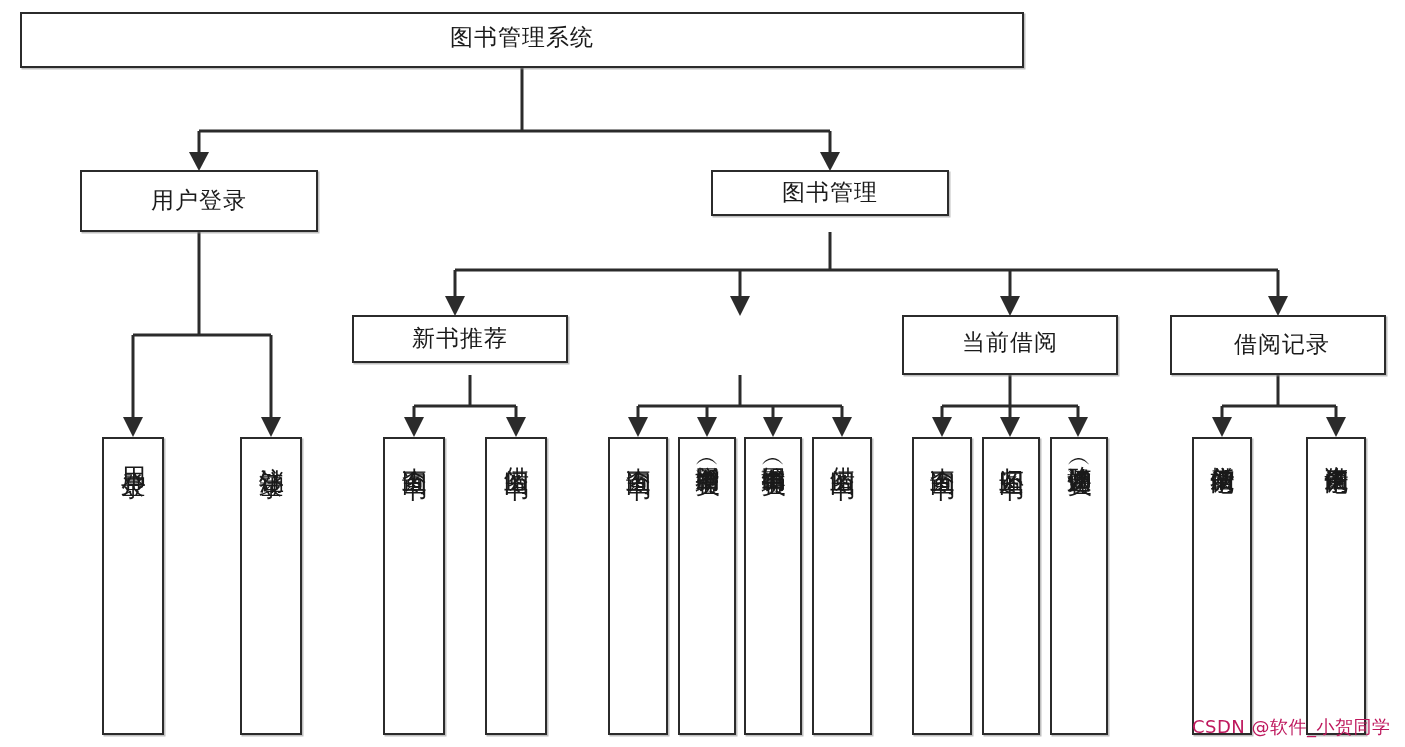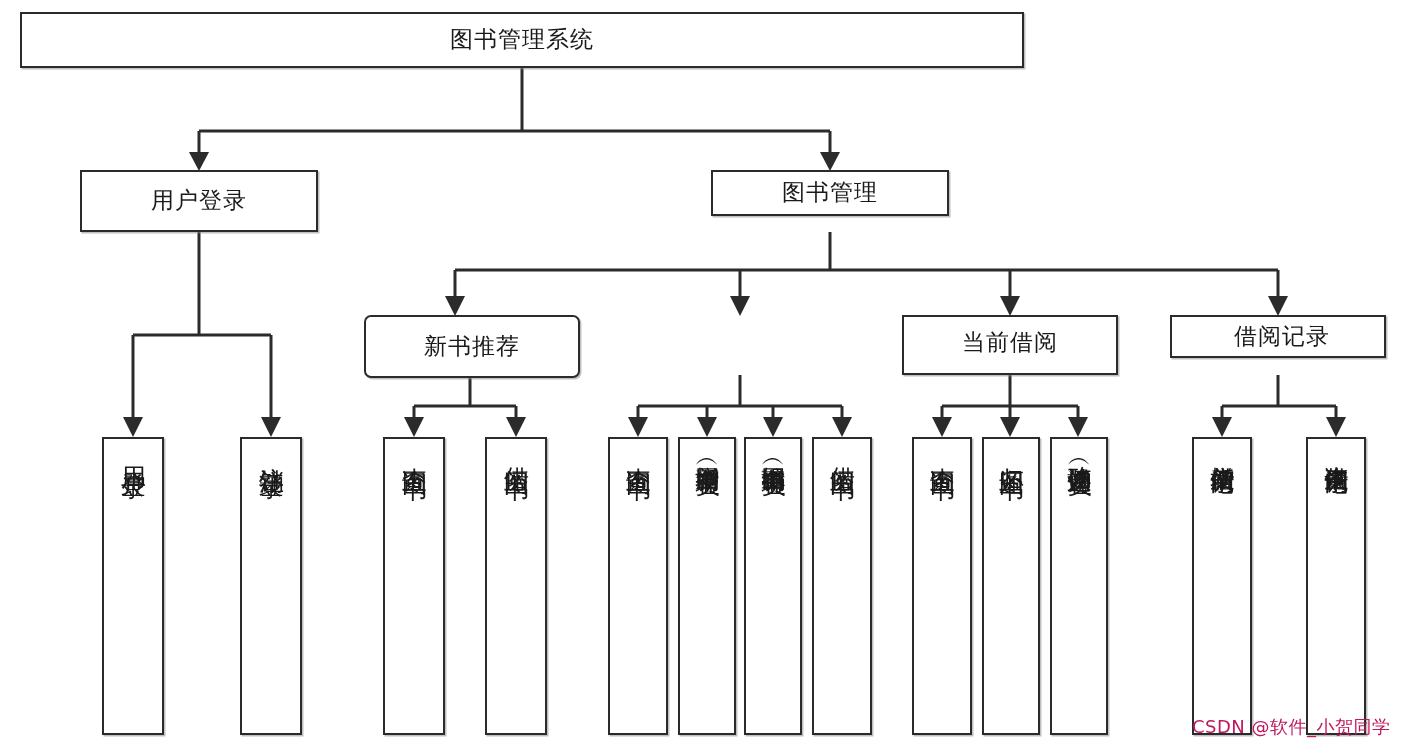--- a/index.html
+++ b/index.html
@@ -138,38 +138,38 @@
 
       <line x1="1278" y1="375" x2="1278" y2="406"></line>
       <line x1="1222" y1="406" x2="1336" y2="406"></line>
       <line x1="1222" y1="406" x2="1222" y2="420"></line>
       <polygon points="1212,417 1232,417 1222,437" fill="#2b2b2b" stroke="none"></polygon>
       <line x1="1336" y1="406" x2="1336" y2="420"></line>
       <polygon points="1326,417 1346,417 1336,437" fill="#2b2b2b" stroke="none"></polygon>
     </g>
   </svg>
 
-  <div class="node h" style="left:20px; top:12px; width:1004px; height:56px;">
+  <div class="node h" style="left:20px; top:12px; width:1004px; height:56px;font-family:Liberation Mono, monospace;">
     <span>图书管理系统</span>
   </div>
 
   <div class="node h" style="left:80px; top:170px; width:238px; height:62px;">
     <span>用户登录</span>
   </div>
   <div class="node h" style="left:711px; top:170px; width:238px; height:46px;">
     <span>图书管理</span>
   </div>
 
-  <div class="node h" style="left:364px; top:315px; width:216px; height:63px;border-radius:7px;">
+  <div class="node h" style="left:352px; top:315px; width:216px; height:48px;">
     <span>新书推荐</span>
   </div>
   <div class="node h" style="left:902px; top:315px; width:216px; height:60px;font-family:Liberation Mono, monospace;">
     <span>当前借阅</span>
   </div>
-  <div class="node h" style="left:1170px; top:315px; width:216px; height:43px;padding-left:8px;">
+  <div class="node h" style="left:1170px; top:315px; width:216px; height:60px;padding-left:8px;">
     <span>借阅记录</span>
   </div>
 
   <div class="node v" style="left:102px; top:437px; width:62px; height:298px;">
     <span class="vtext">用户登录</span>
   </div>
   <div class="node v" style="left:240px; top:437px; width:62px; height:298px;">
     <span class="vtext">注销登录</span>
   </div>
 

